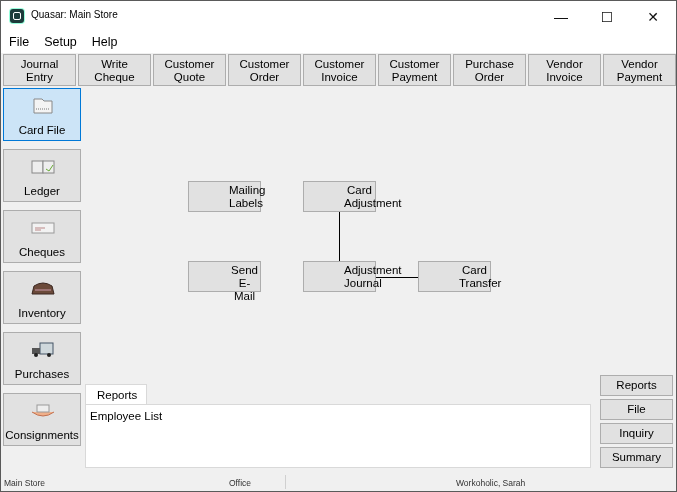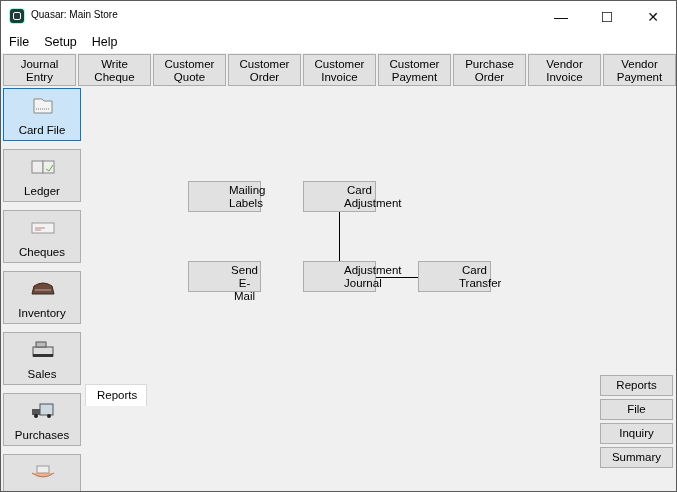--- a/index.html
+++ b/index.html
@@ -97,28 +97,20 @@
     </div>
     <div class="side-btn">
       <svg class="side-icon" viewBox="0 0 26 20">
           <path d="M2 16 L4 8 Q13 2 22 8 L24 16 Z" fill="#6b4a3a" stroke="#3a2620"></path>
           <path d="M5 12h16" stroke="#c9a"></path>
         </svg>
       <span class="label">Inventory</span>
     </div>
     <div class="side-btn">
       <svg class="side-icon" viewBox="0 0 26 20">
-          <rect x="3" y="8" width="20" height="9" fill="#ddd" stroke="#555"></rect>
-          <rect x="6" y="3" width="10" height="5" fill="#bbb" stroke="#555"></rect>
-          <rect x="3" y="15" width="20" height="3" fill="#333"></rect>
-        </svg>
-      <span class="label">Sales</span>
-    </div>
-    <div class="side-btn">
-      <svg class="side-icon" viewBox="0 0 26 20">
           <rect x="10" y="4" width="13" height="11" fill="#cfd8dc" stroke="#456"></rect>
           <rect x="2" y="9" width="8" height="6" fill="#555"></rect>
           <circle cx="6" cy="16" r="2" fill="#222"></circle>
           <circle cx="19" cy="16" r="2" fill="#222"></circle>
         </svg>
       <span class="label">Purchases</span>
     </div>
     <div class="side-btn">
       <svg class="side-icon" viewBox="0 0 26 20">
           <path d="M2 12 Q13 20 24 12" fill="#f0b08a" stroke="#c07050"></path>
@@ -137,19 +129,28 @@
   <div class="node" style="left:187px;top:260px;">Send
 E-Mail</div>
   <div class="node" style="left:302px;top:260px;">Adjustment
 Journal</div>
   <div class="node" style="left:417px;top:260px;">Card
 Transfer</div>
   <div class="connector" style="left:338px;top:211px;width:1px;height:49px;"></div>
   <div class="connector" style="left:375px;top:276px;width:42px;height:1px;"></div>
 
   <div class="reports-tab">Reports</div>
+  <div class="reports-panel">
+    <div class="report-item">Employee List</div>
+  </div>
 
   <div class="action-btn" style="top:374px;">Reports</div>
   <div class="action-btn" style="top:398px;">File</div>
   <div class="action-btn" style="top:422px;">Inquiry</div>
   <div class="action-btn" style="top:446px;">Summary</div>
 
+  <div class="statusbar">
+    <span class="status-cell" style="left:3px;">Main Store</span>
+    <span class="status-cell" style="left:228px;">Office</span>
+    <span class="status-sep" style="left:284px;"></span>
+    <span class="status-cell" style="left:455px;">Workoholic, Sarah</span>
+  </div>
 </div>
 
 </body></html>

